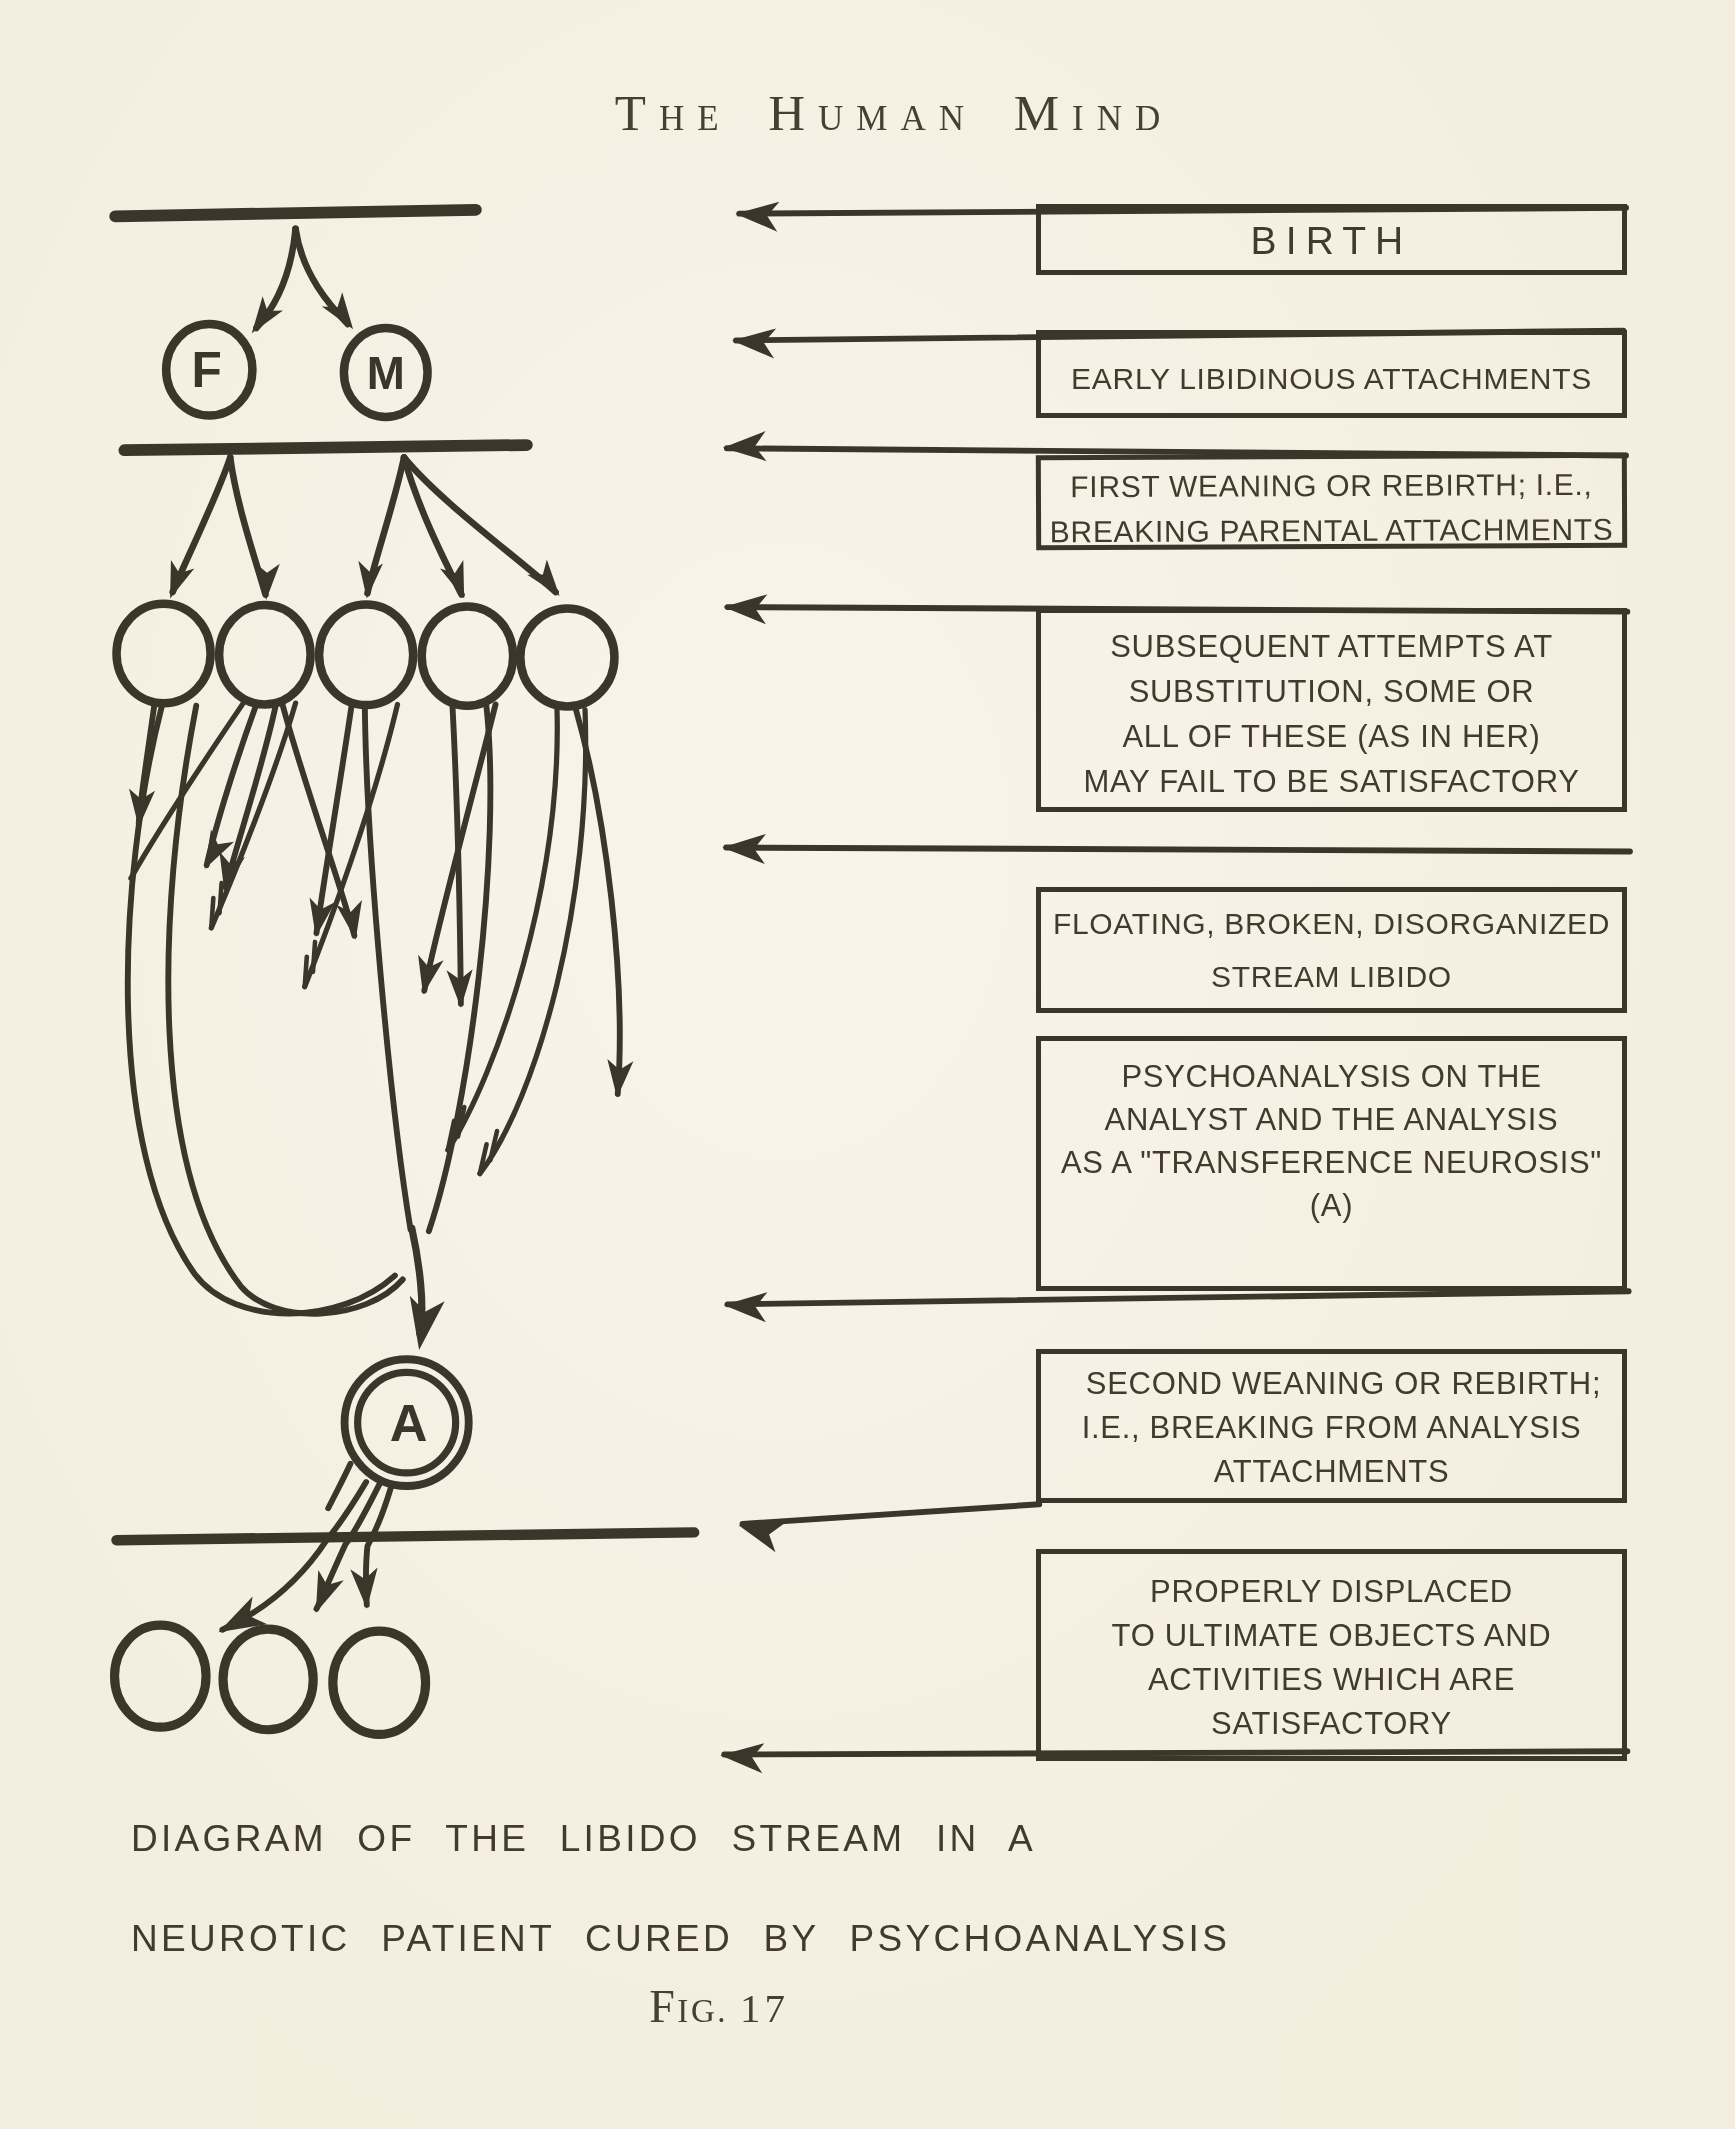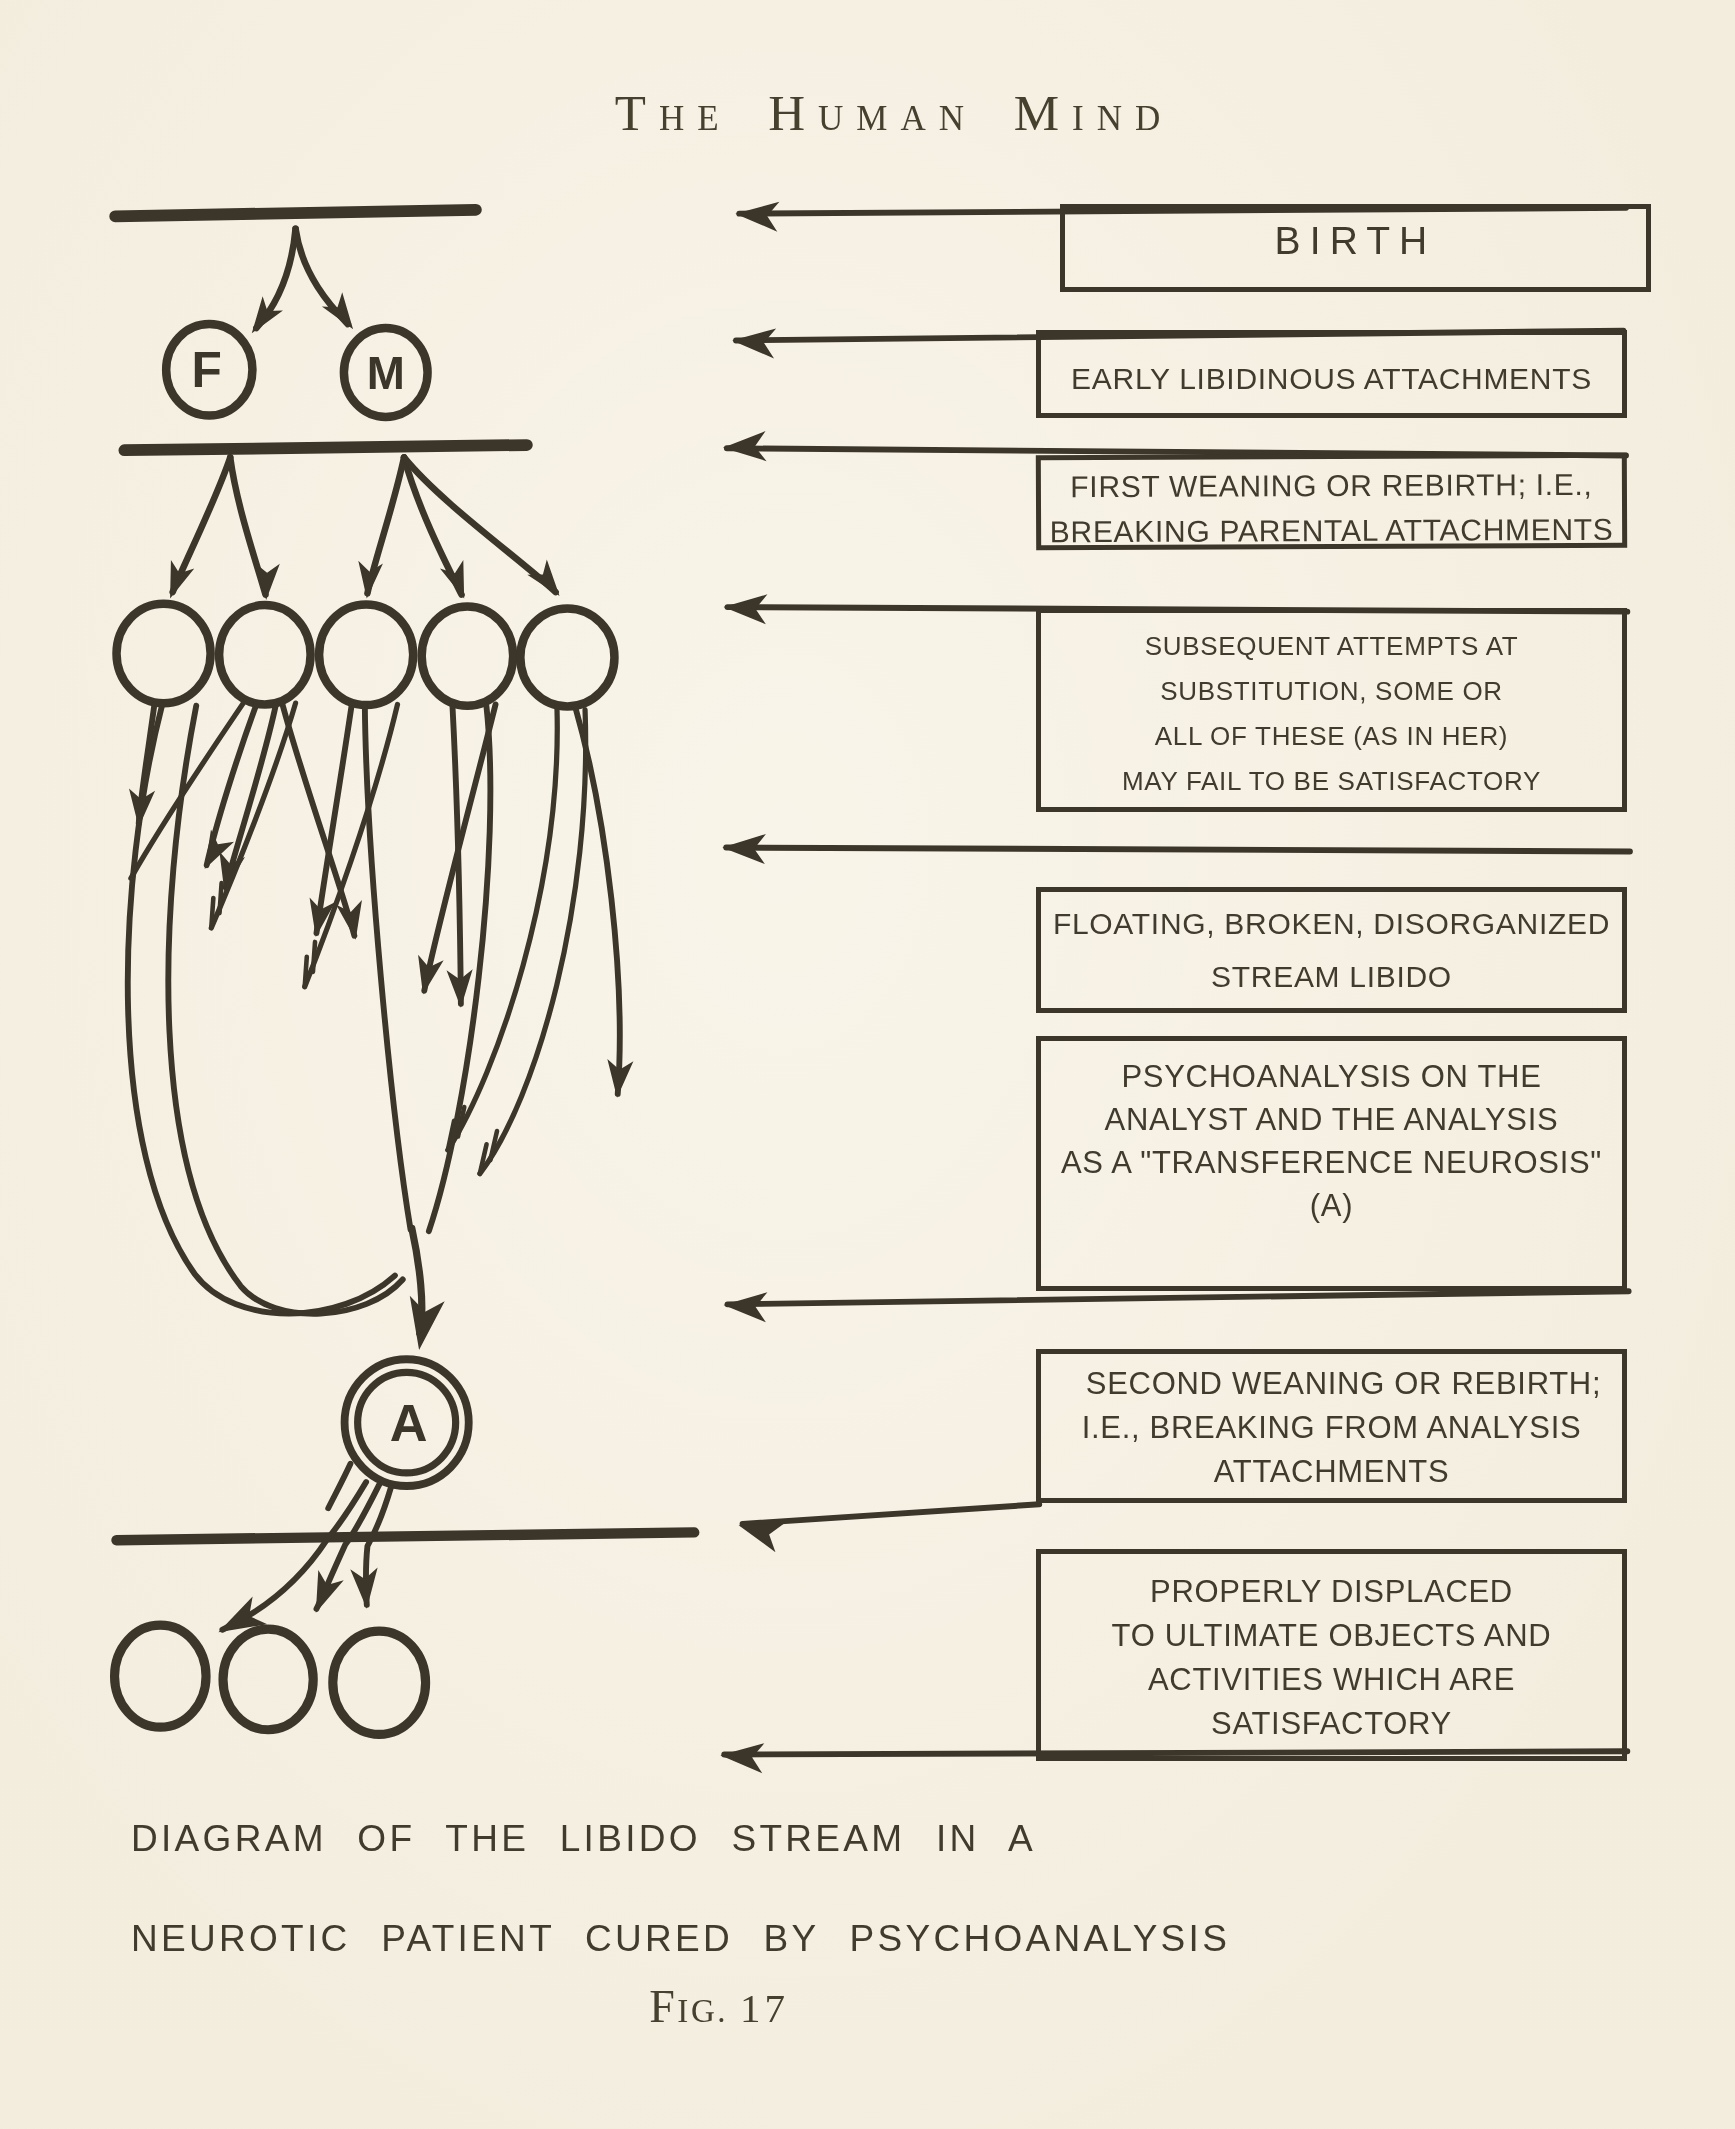--- a/index.html
+++ b/index.html
@@ -41,28 +41,28 @@
   .labelbox{
     position:absolute;left:1036px;width:591px;
     border:5.9px solid var(--ink);
     box-sizing:border-box;
     text-align:center;
     color:#413b2e;
     letter-spacing:0.7px;
   }
   .labelbox .ln{white-space:nowrap;}
 
-  #box-birth        {top:204px; height:88px;margin-left:24px;}
+  #box-birth        {top:204px; height:71px;}
   #box-birth .ln    {font-size:39px;line-height:63px;letter-spacing:9.1px;}
   #box-early        {top:330px; height:88px;}
   #box-early .ln    {font-size:30px;line-height:30px;margin-top:29px;}
   #box-first        {top:454px; height:95px; transform:rotate(-0.25deg);}
   #box-first .ln    {font-size:30px;line-height:39px;margin-top:6.5px;}
   #box-subseq       {top:608px; height:204px;}
-  #box-subseq .ln   {font-size:26px;line-height:45px;margin-top:0px;}
+  #box-subseq .ln   {font-size:31px;line-height:45px;margin-top:0px;}
   #box-subseq .ln:first-child{margin-top:10.5px;}
   #box-float        {top:887px;height:126px;}
   #box-float .ln    {font-size:30px;line-height:41px;margin-top:12px;}
   #box-float .ln:first-child{margin-top:10.5px;}
   #box-conc         {top:1036px;height:255px;}
   #box-conc .ln     {font-size:31px;line-height:43px;margin-top:0px;}
   #box-conc .ln:first-child{margin-top:14.4px;}
   #box-second       {top:1349px;height:154px;}
   #box-second .ln   {font-size:31px;line-height:44px;margin-top:0px;}
   #box-second .ln:first-child{margin-top:7.8px;padding-left:24px;}

